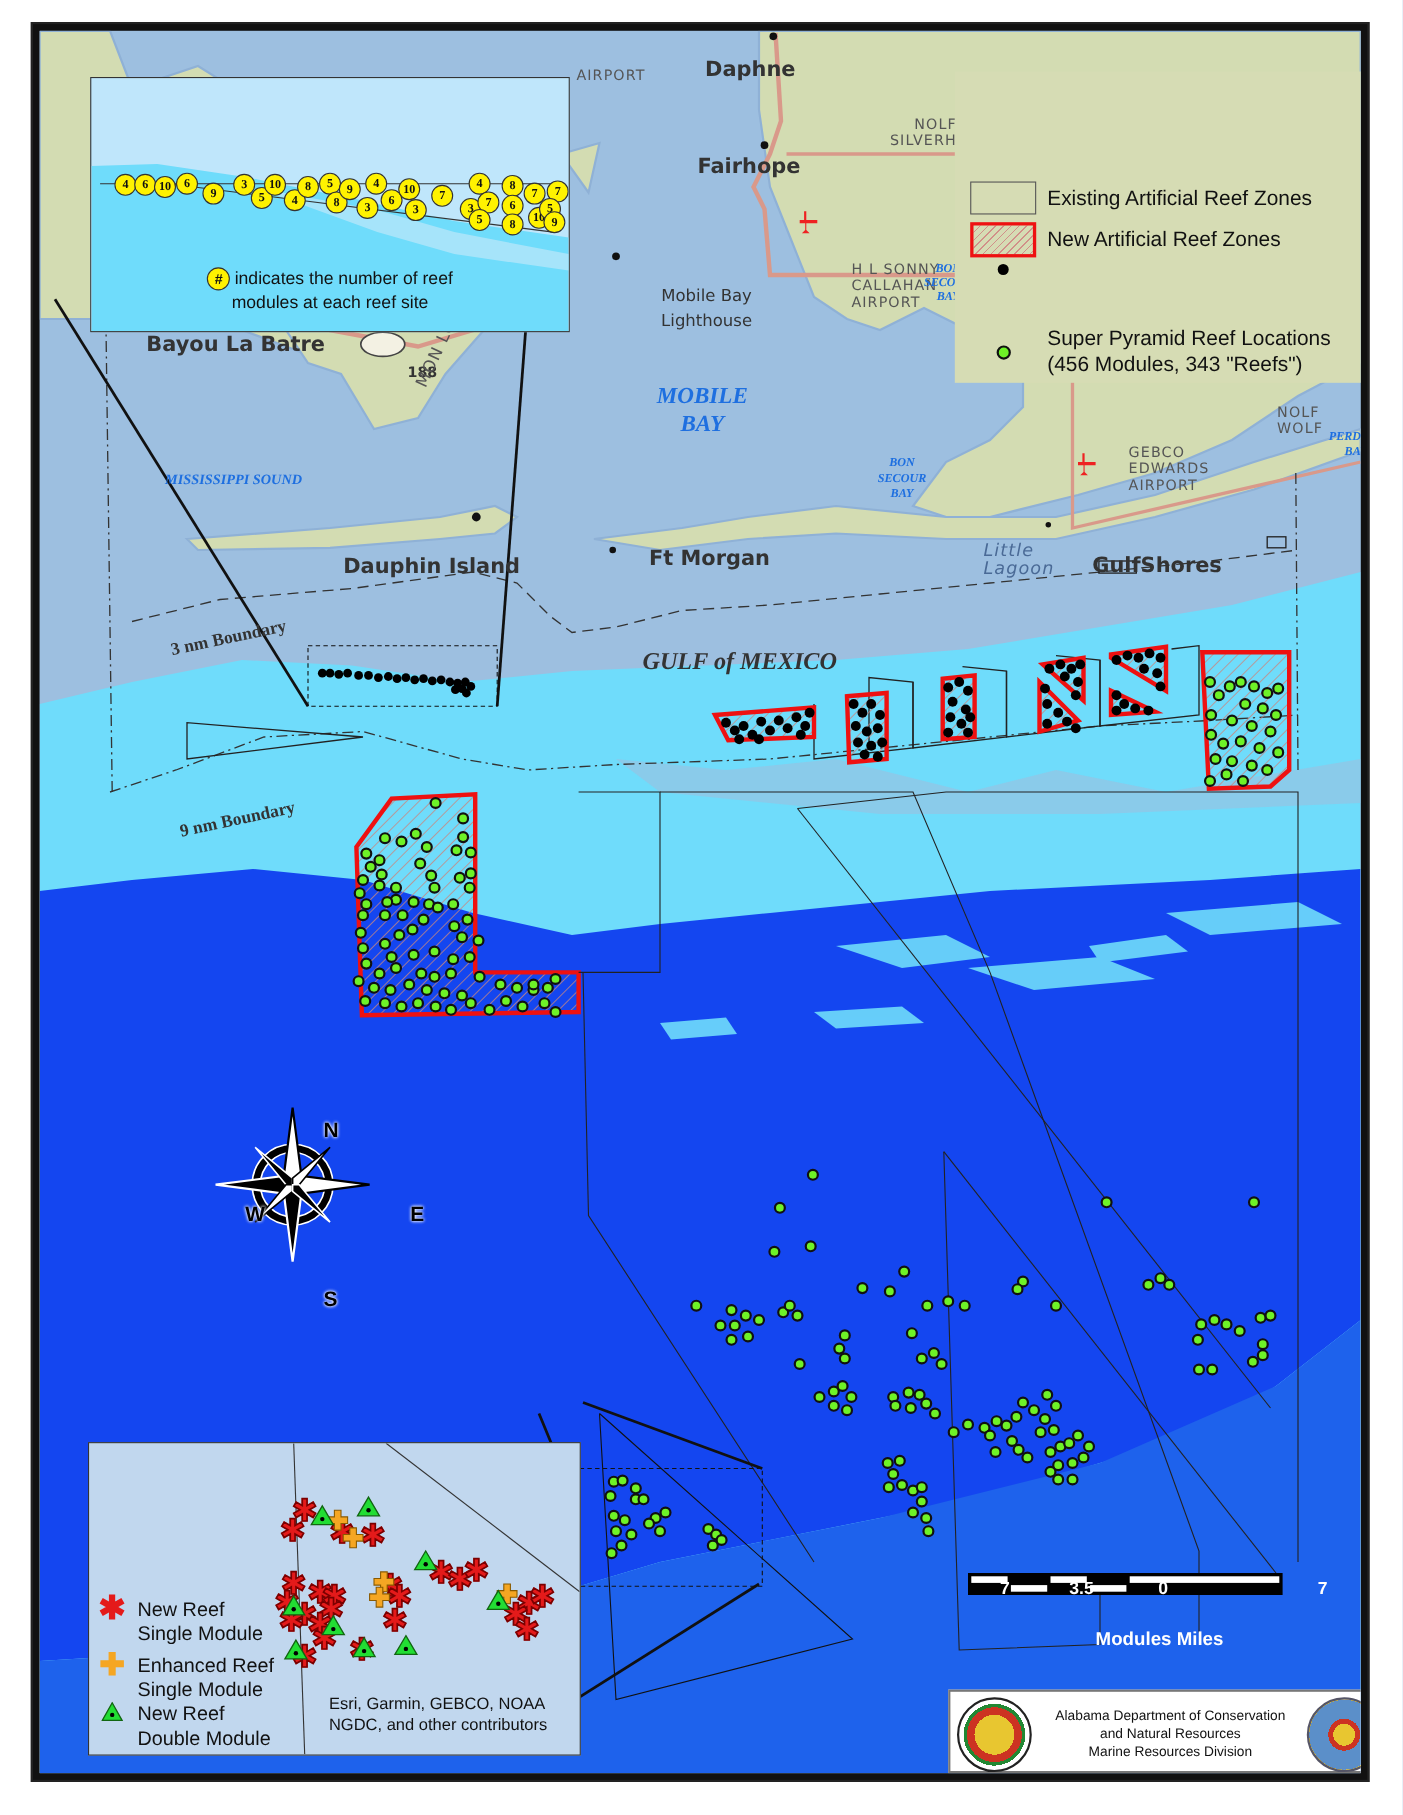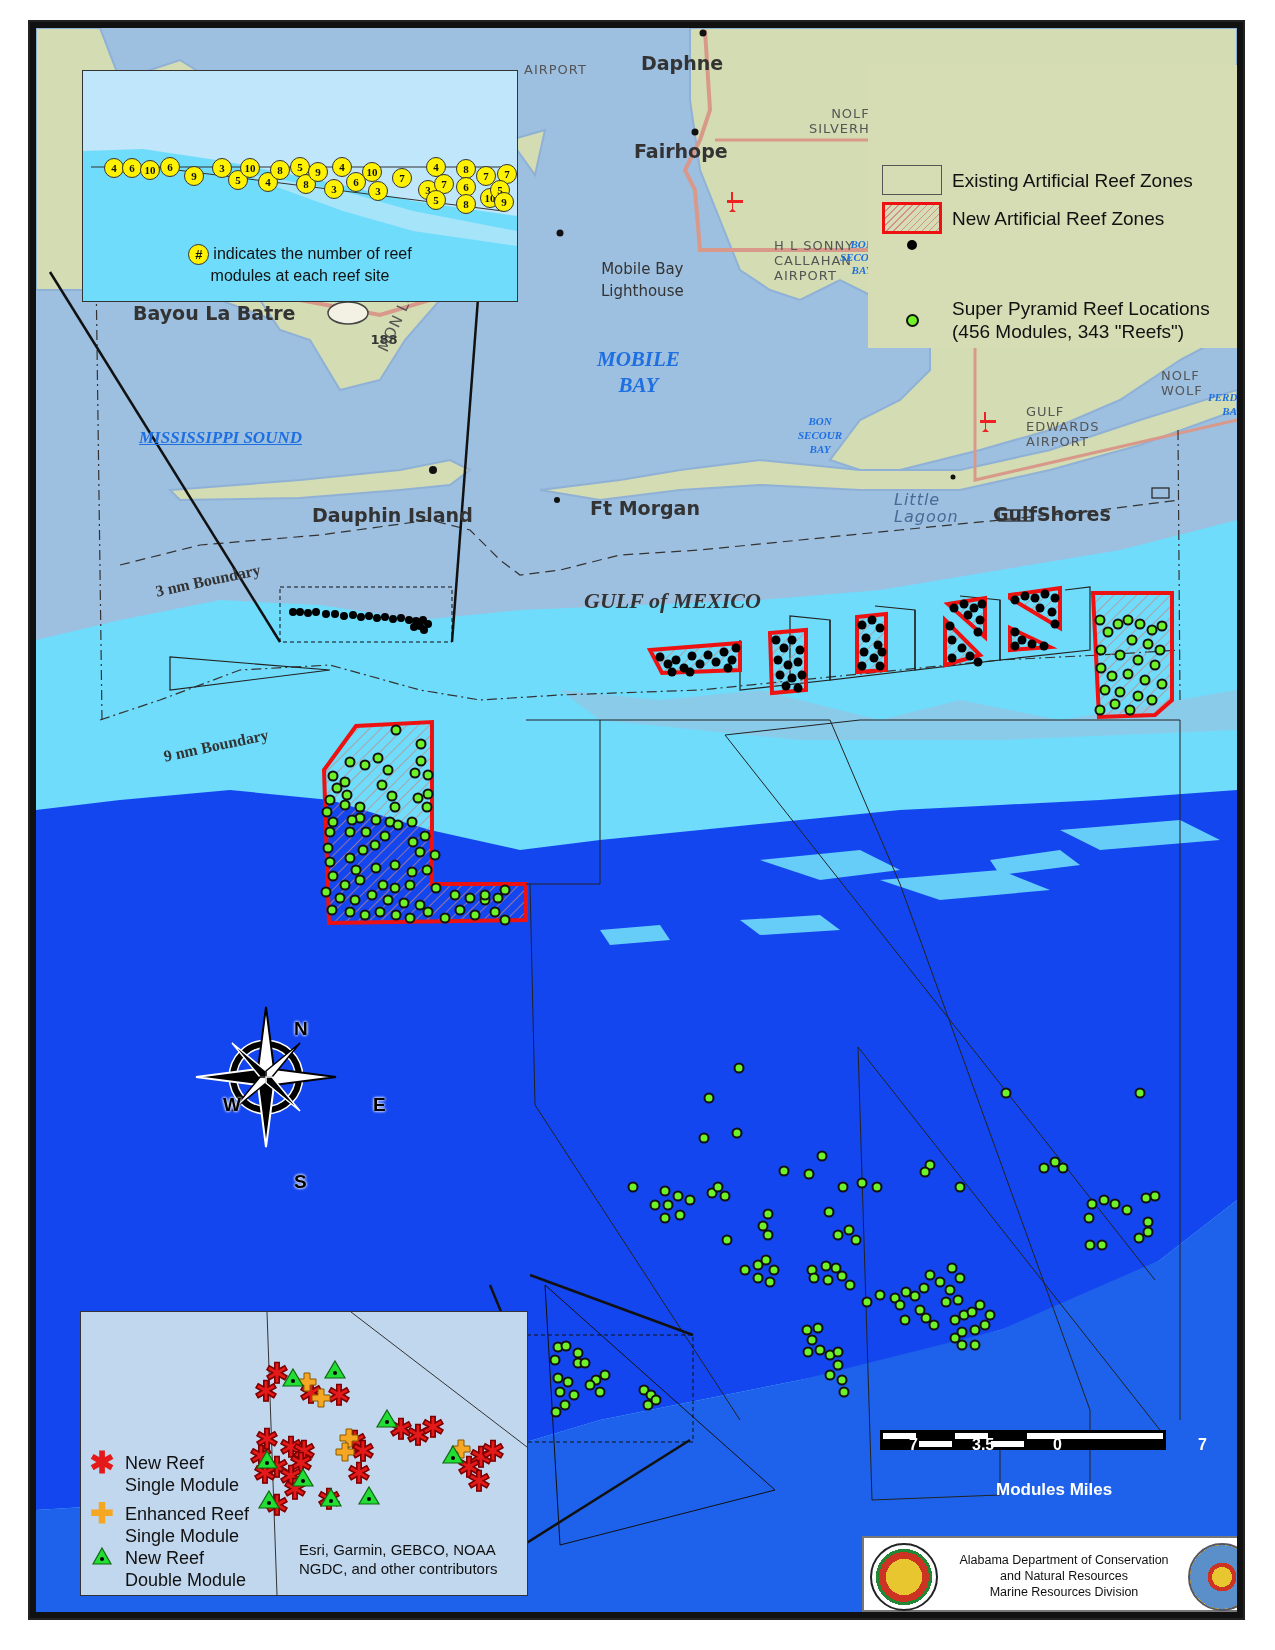--- a/index.html
+++ b/index.html
@@ -484,23 +484,23 @@
   <div class="lbl-city" style="left:605px;top:24px;">Daphne</div>
   <div class="lbl-city" style="left:598px;top:112px;">Fairhope</div>
   <div class="lbl-gray" style="left:773px;top:78px;text-align:right;"><span>NOLF</span><br><span>SILVERH</span></div>
   <div class="lbl-small" style="left:565px;top:230px;"><span>Mobile Bay</span><br><span>Lighthouse</span></div>
   <div class="lbl-gray" style="left:738px;top:210px;"><span>H L SONNY</span><br><span>CALLAHAN</span><br><span>AIRPORT</span></div>
   <div class="lbl-water" style="left:804px;top:210px;font-size:11px;line-height:13px;"><span>BON</span><br><span>SECOUR</span><br><span>BAY</span></div>
   <div class="lbl-city" style="left:97px;top:274px;">Bayou La Batre</div>
   <div class="lbl-small" style="left:334px;top:301px;font-size:13px;font-weight:bold;width:28px;">188</div>
   <div class="lbl-gray" style="left:340px;top:320px;font-size:15px;transform:rotate(-65deg);transform-origin:left top;">MON LOUIS IS</div>
   <div class="lbl-water" style="left:545px;top:318px;font-size:21px;line-height:26px;margin-left:16px;"><span>MOBILE</span><br><span>BAY</span></div>
-  <div class="lbl-water" style="left:103px;top:400px;font-size:17px;text-decoration:underline;">MISSISSIPPI SOUND</div>
+  <div class="lbl-water" style="left:114px;top:400px;font-size:13px;">MISSISSIPPI SOUND</div>
   <div class="lbl-water" style="left:762px;top:386px;font-size:11px;line-height:14px;"><span>BON</span><br><span>SECOUR</span><br><span>BAY</span></div>
-  <div class="lbl-gray" style="left:990px;top:376px;"><span>GULF</span><br><span>EDWARDS</span><br><span>AIRPORT</span></div>
+  <div class="lbl-gray" style="left:990px;top:376px;"><span>GEBCO</span><br><span>EDWARDS</span><br><span>AIRPORT</span></div>
   <div class="lbl-gray" style="left:1125px;top:340px;"><span>NOLF</span><br><span>WOLF</span></div>
   <div class="lbl-water" style="left:1172px;top:362px;font-size:11px;line-height:14px;"><span>PERDIDO</span><br><span>BAY</span></div>
   <div class="lbl-city" style="left:276px;top:476px;">Dauphin Island</div>
   <div class="lbl-city" style="left:554px;top:469px;">Ft Morgan</div>
   <div class="lbl-gray" style="left:858px;top:463px;font-style:italic;font-size:16px;line-height:17px;color:#4a6a96;"><span>Little</span><br><span>Lagoon</span></div>
   <div class="lbl-city" style="left:957px;top:475px;">GulfShores</div>
   <div class="lbl-bnd" style="left:548px;top:560px;font-size:22px;font-style:italic;">GULF of MEXICO</div>
   <div class="lbl-bnd" style="left:118px;top:555px;transform:rotate(-12deg);transform-origin:left top;">3 nm Boundary</div>
   <div class="lbl-bnd" style="left:126px;top:720px;transform:rotate(-12deg);transform-origin:left top;">9 nm Boundary</div>
 

